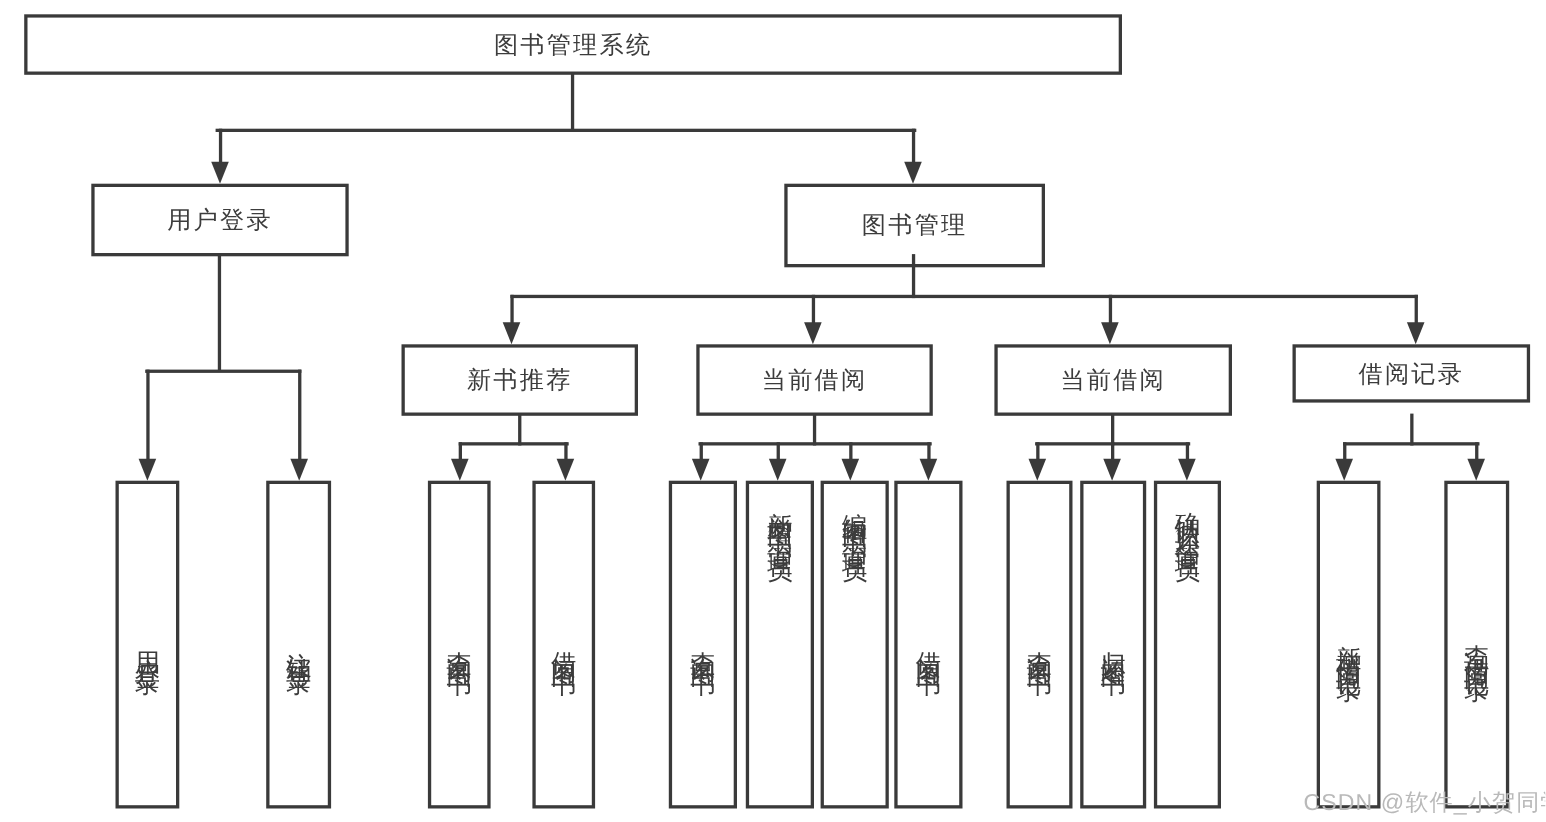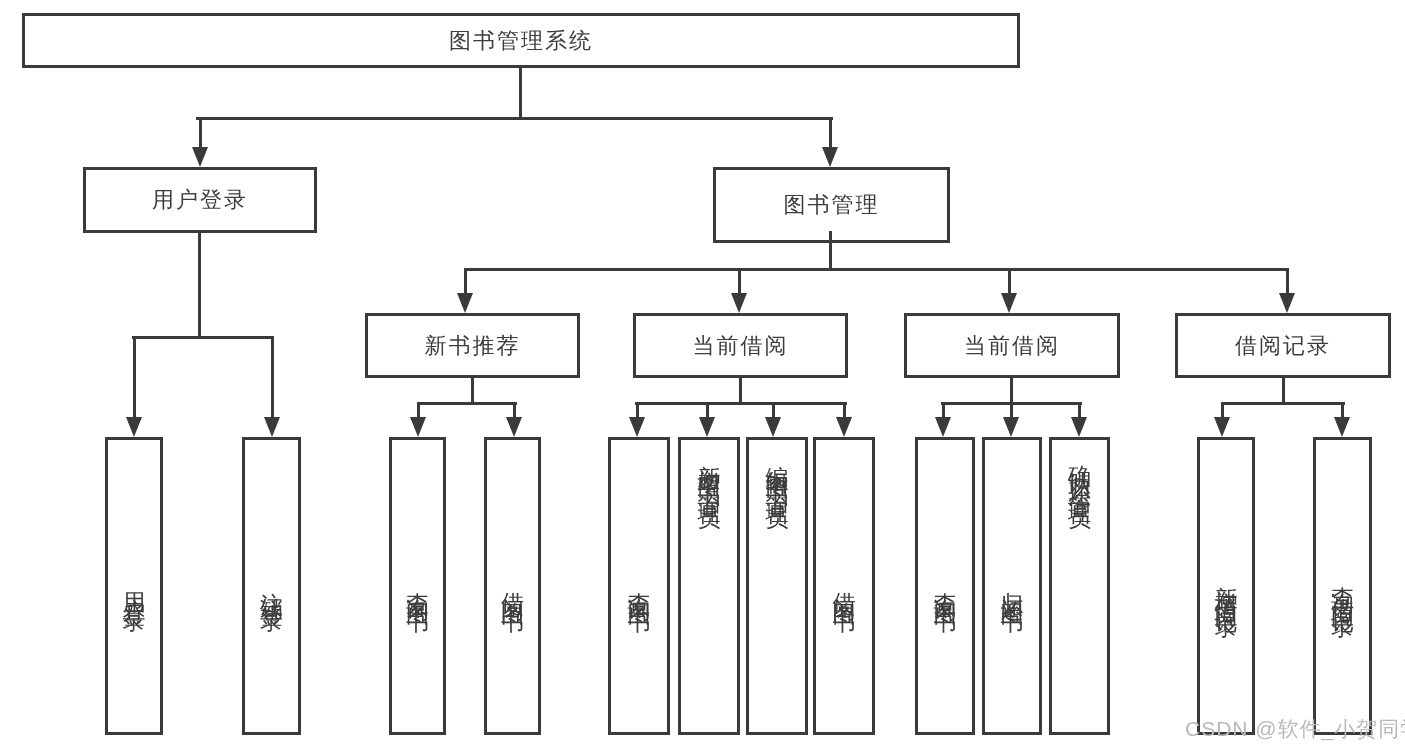--- a/index.html
+++ b/index.html
@@ -36,21 +36,21 @@
   }
   .box.v.top { align-items: flex-start; padding-top: 7px; }
 
   
   #n-root           { left: 22px;   top: 13px;  width: 998px; height: 55px; }
   #n-user-login     { left: 83px;   top: 167px; width: 234px; height: 66px; }
   #n-book-mgmt      { left: 713px;  top: 167px; width: 237px; height: 76px; }
   #n-new-book-rec   { left: 365px;  top: 313px; width: 215px; height: 65px; }
   #n-book-borrow    { left: 633px;  top: 313px; width: 215px; height: 65px; }
   #n-current-borrow { left: 904px;  top: 313px; width: 216px; height: 65px; }
-  #n-borrow-records { left: 1175px; top: 313px; width: 216px; height: 65px; text-align: right; }
+  #n-borrow-records { left: 1175px; top: 313px; width: 216px; height: 53px; text-align: right; }
 
   .tall { top: 437px; height: 298px; }
   #n-ul-login   { left: 105px;  width: 58px; }
   #n-ul-logout  { left: 242px;  width: 59px; }
   #n-nb-query   { left: 389px;  width: 57px; }
   #n-nb-borrow  { left: 484px;  width: 57px; }
   #n-bb-query   { left: 608px;  width: 62px; }
   #n-bb-add     { left: 678px;  width: 62px; }
   #n-bb-edit    { left: 746px;  width: 62px; }
   #n-bb-borrow  { left: 813px;  width: 62px; }

